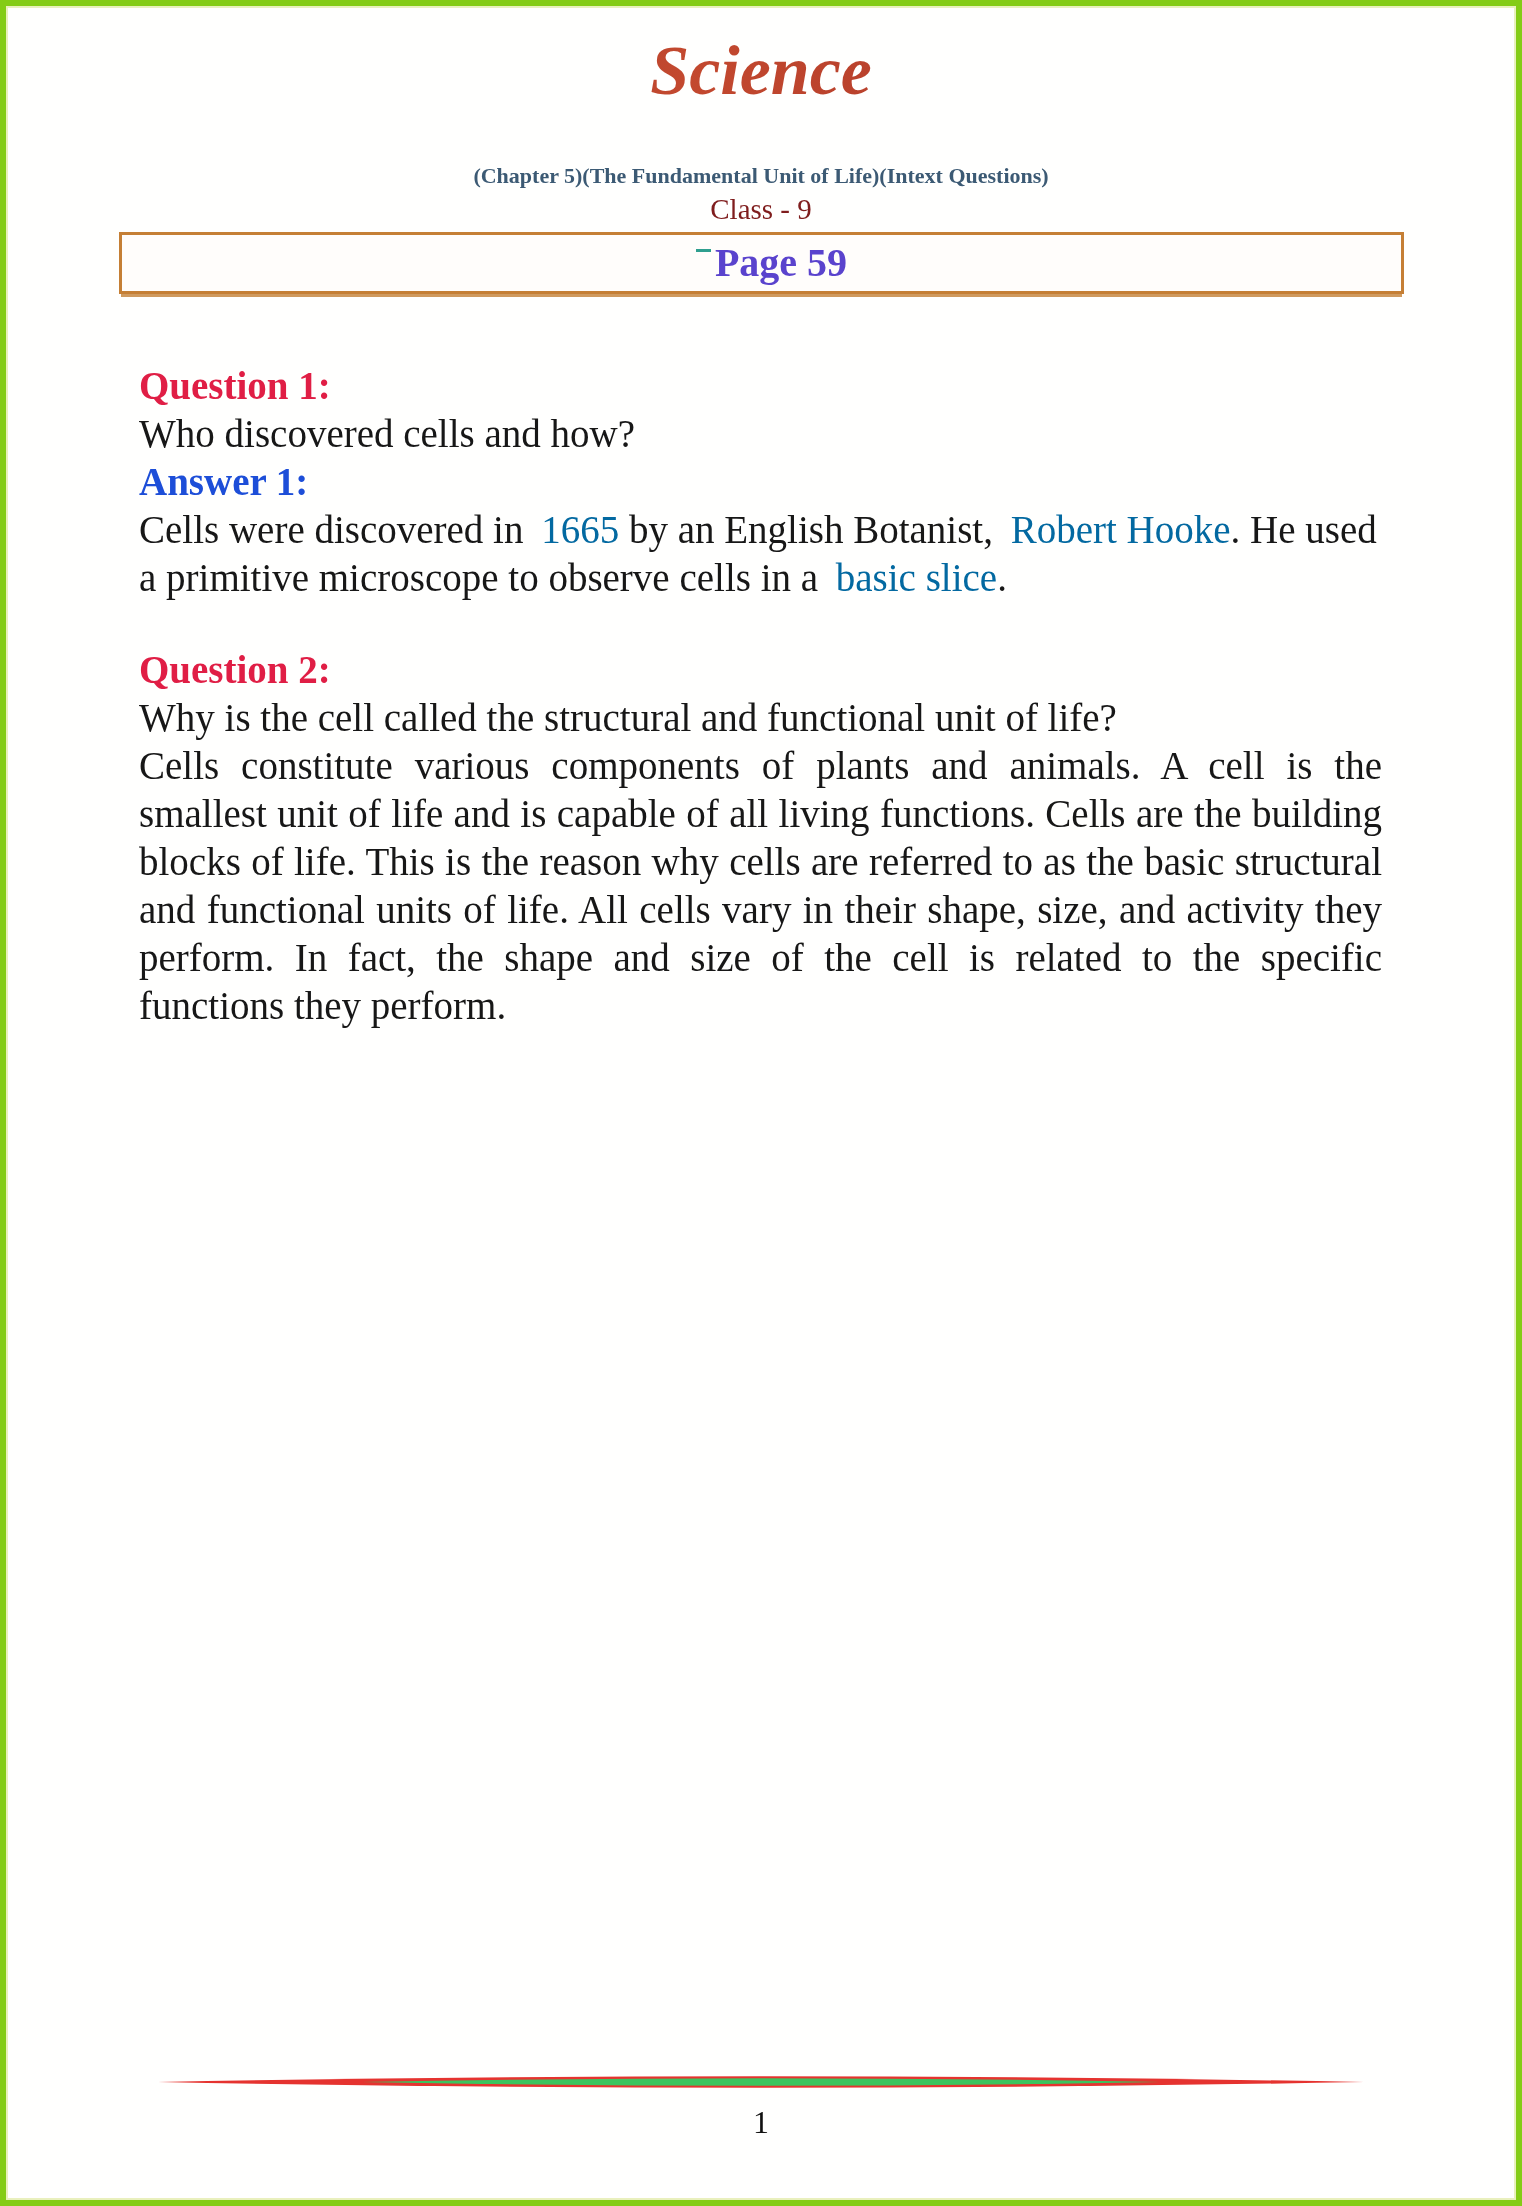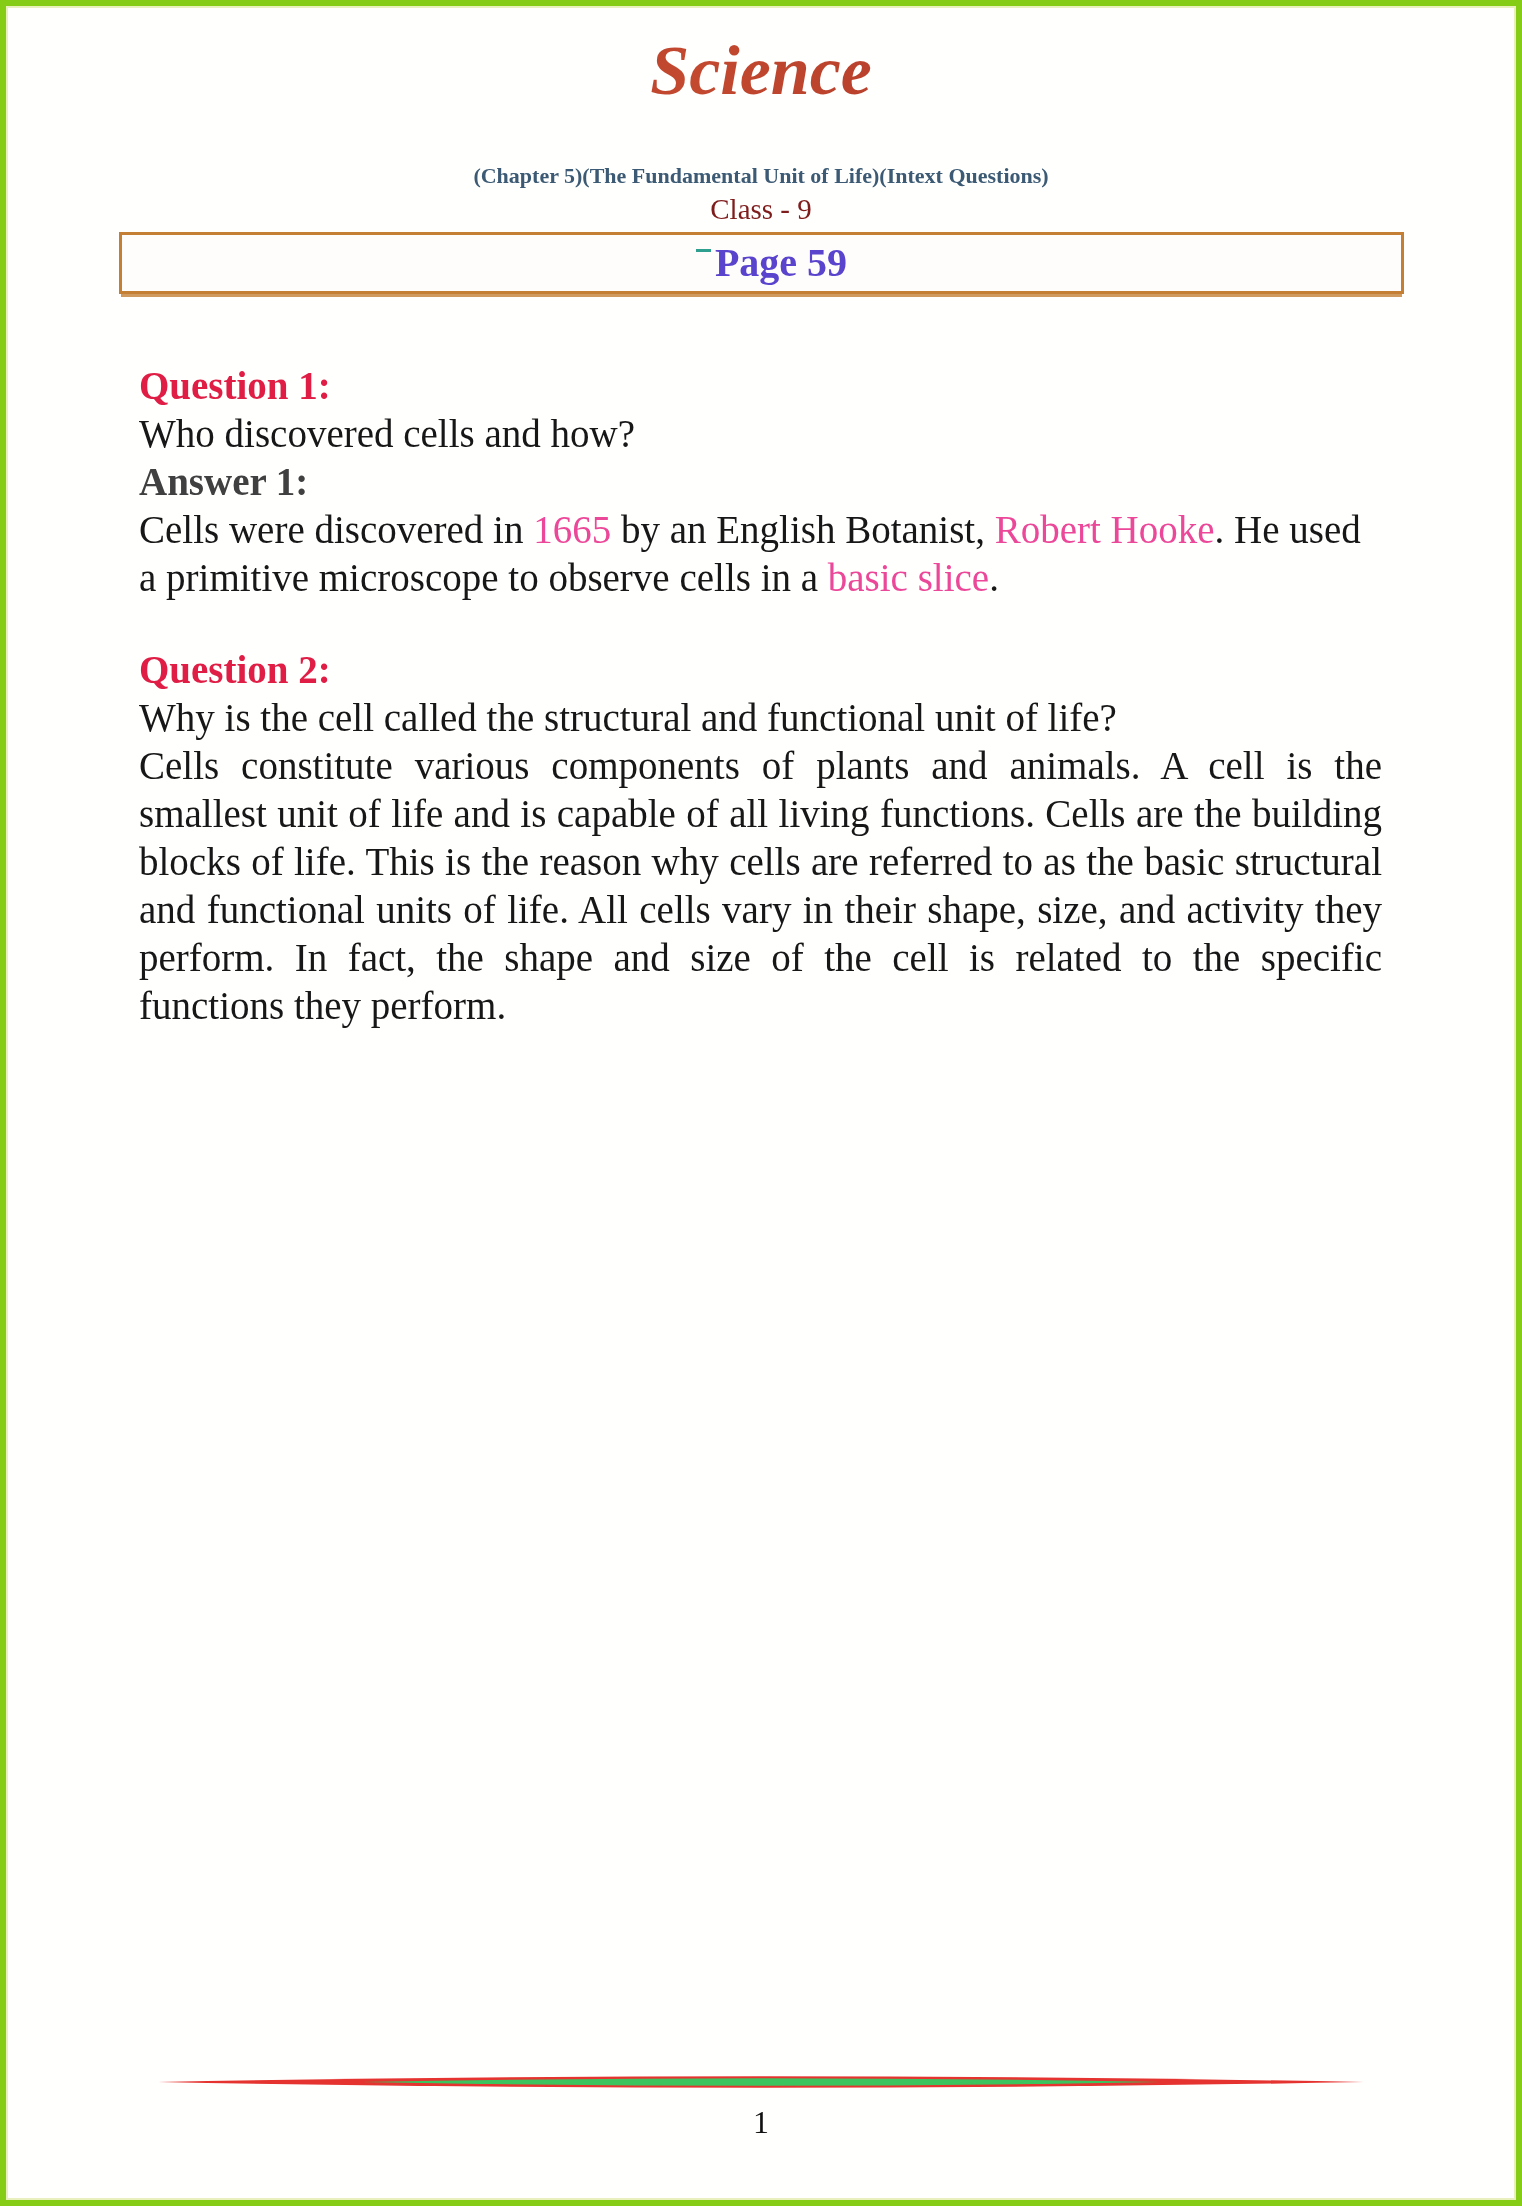--- a/index.html
+++ b/index.html
@@ -70,25 +70,25 @@
     margin:14px 4px 0 0;
   }
   .content {
     margin:68px 134px 0 133px;
     font-size:39px;
     line-height:48px;
     color:#171717;
   }
   .qa-block + .qa-block { margin-top:44px; }
   .q-label { font-weight:bold; color:#e01e45; }
-  .a-label { font-weight:bold; color:#404040; }
+  .a-label { font-weight:bold; color:#1d4ed8; }
   .question-text { color:#171717; }
   .answer-text { color:#171717; }
   .answer-text.justified { text-align:justify; }
-  .hl { color:#ec4899; }
+  .hl { color:#0369a1;margin-left:8px; }
   .footer {
     position:absolute;
     left:0; right:0; bottom:60px;
     text-align:center;
   }
   .divider-svg {
     display:block;
     margin:0 auto 16px auto;
     width:1210px; height:14px;
   }

